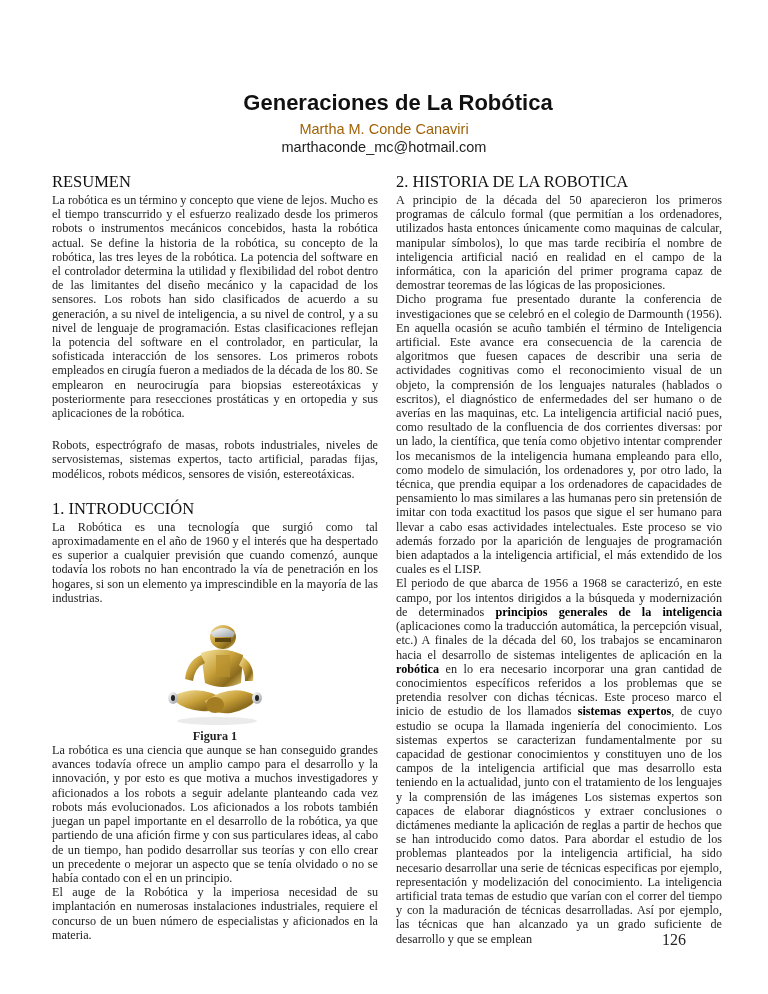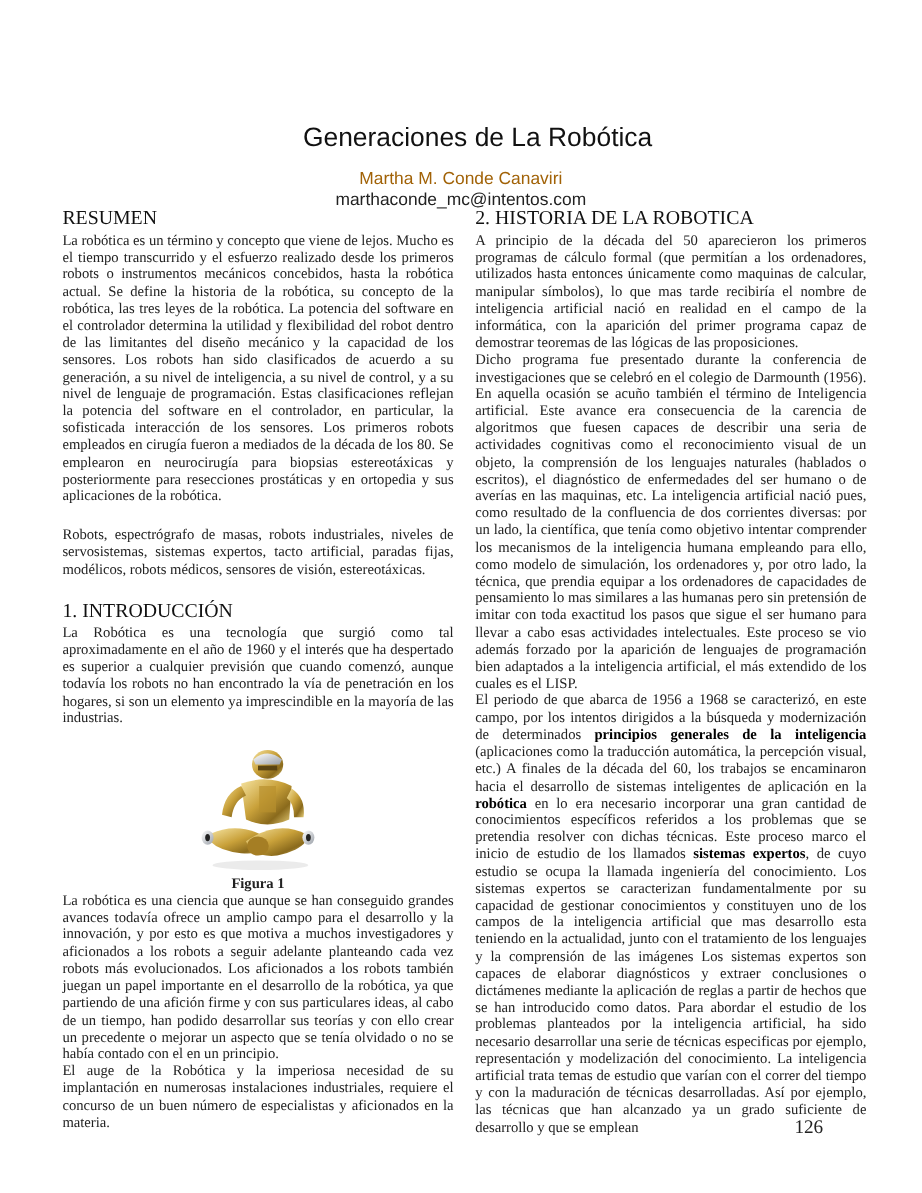--- a/index.html
+++ b/index.html
@@ -1,39 +1,39 @@
 <!DOCTYPE html>
 <html><head>
 <meta charset="utf-8">
 <style>
   html, body { margin: 0; padding: 0; background: #ffffff; }
   body { width: 768px; height: 994px; position: relative; overflow: hidden; color: #111; }
   .header { position: absolute; left: 0; top: 90px; width: 768px; text-align: center; font-family: "Liberation Sans", sans-serif; }
-  .title { font-size: 22px; font-weight: normal; line-height: 26px; margin: 12px; color: #111; padding-left: 28px; }
+  .title { font-size: 22px; font-weight: bold; line-height: 26px; margin: 0; color: #111; padding-left: 28px; }
   .author { font-size: 14.5px; line-height: 18px; margin-top: 4px; color: #a16207; }
   .email { font-size: 14.5px; line-height: 18px; color: #222; }
   .col { position: absolute; top: 172px; width: 326px; font-family: "Liberation Serif", serif; font-size: 12.2px; line-height: 14.2px; text-align: justify; color: #222; }
   .col-left { left: 52px; }
   .col-right { left: 396px; }
   h2 { font-family: "Liberation Serif", serif; font-weight: normal; font-size: 16.5px; line-height: 20px; margin: 0 0 1px 0; color: #111; }
   p { margin: 0; }
   .gap { height: 18px; }
   .figure { text-align: center; margin-top: 16px; }
   .robot { width: 108px; height: 108px; margin: 0 auto; position: relative; }
   .caption { font-weight: bold; text-align: center; font-size: 12.2px; line-height: 14px; }
   b { color: #000000; }
   .page-num { position: absolute; left: 662px; top: 931px; font-family: "Liberation Serif", serif; font-size: 16px; color: #222; }
 </style>
 </head>
 <body>
 
 <div class="header">
   <div class="title">Generaciones de La Robótica</div>
   <div class="author">Martha M. Conde Canaviri</div>
-  <div class="email">marthaconde_mc@intentos.com</div>
+  <div class="email">marthaconde_mc@hotmail.com</div>
 </div>
 
 <div class="col col-left">
   <section>
     <h2>RESUMEN</h2>
     <p>La robótica es un término y concepto que viene de lejos. Mucho es el tiempo transcurrido y el esfuerzo realizado desde los primeros robots o instrumentos mecánicos concebidos, hasta la robótica actual. Se define la historia de la robótica, su concepto de la robótica, las tres leyes de la robótica. La potencia del software en el controlador determina la utilidad y flexibilidad del robot dentro de las limitantes del diseño mecánico y la capacidad de los sensores. Los robots han sido clasificados de acuerdo a su generación, a su nivel de inteligencia, a su nivel de control, y a su nivel de lenguaje de programación. Estas clasificaciones reflejan la potencia del software en el controlador, en particular, la sofisticada interacción de los sensores. Los primeros robots empleados en cirugía fueron a mediados de la década de los 80. Se emplearon en neurocirugía para biopsias estereotáxicas y posteriormente para resecciones prostáticas y en ortopedia y sus aplicaciones de la robótica.</p>
   </section>
   <div class="gap"></div>
   <section>
     <p>Robots, espectrógrafo de masas, robots industriales, niveles de servosistemas, sistemas expertos, tacto artificial, paradas fijas, modélicos, robots médicos, sensores de visión, estereotáxicas.</p>

